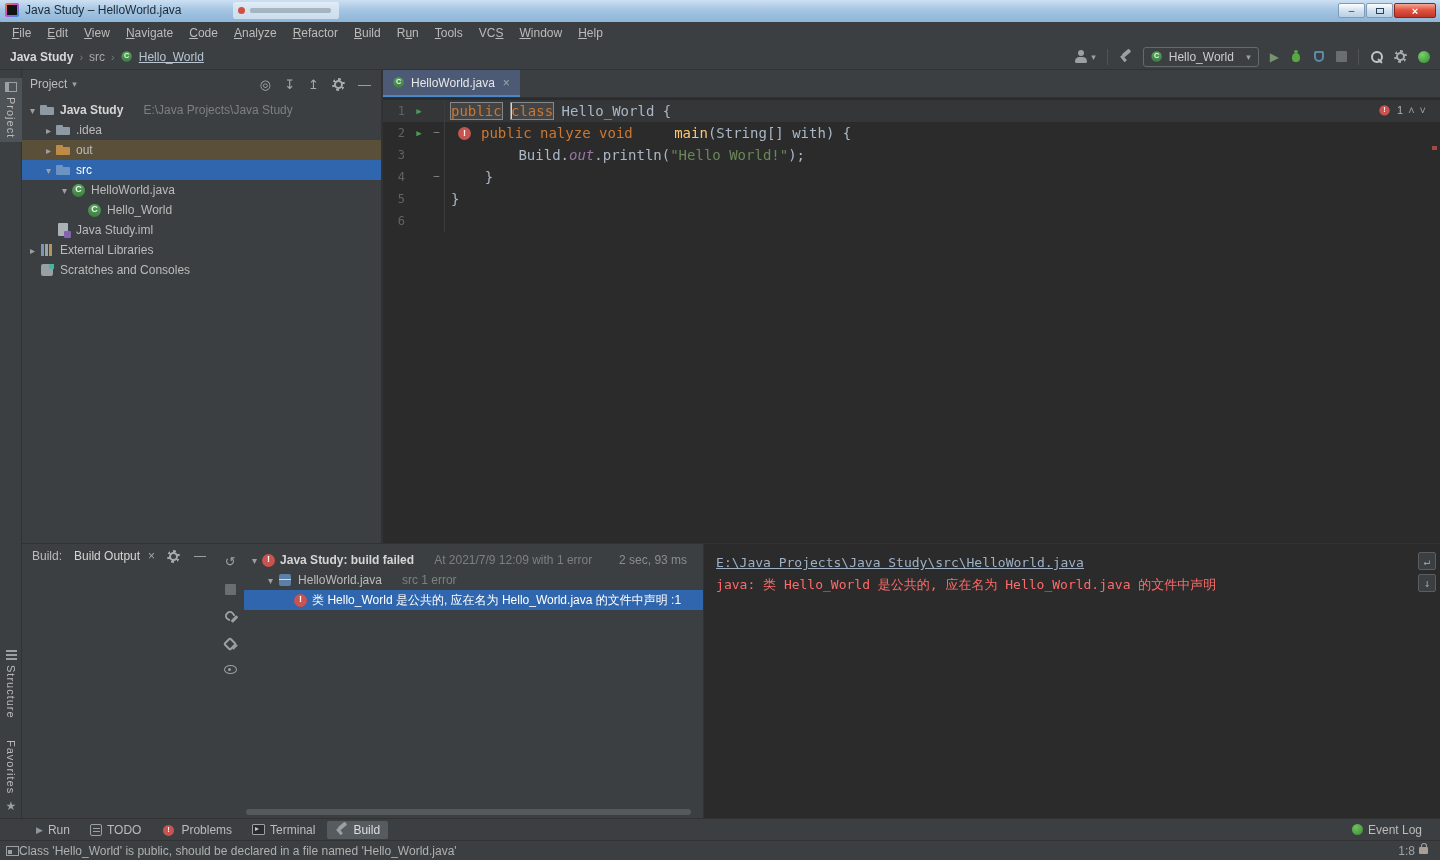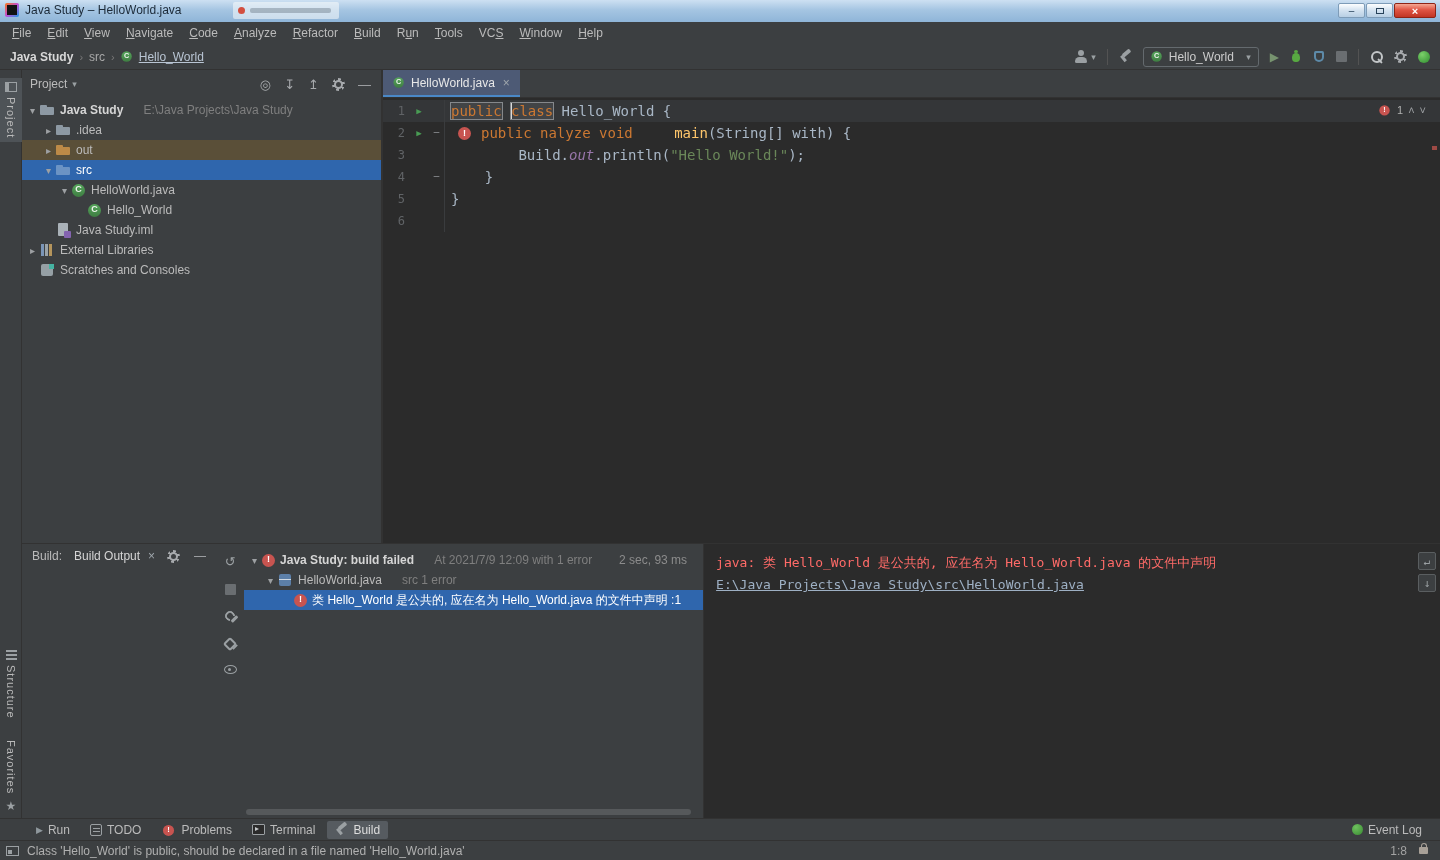--- a/index.html
+++ b/index.html
@@ -173,21 +173,21 @@
   .console-btns { position:absolute; top:8px; right:4px; display:flex; flex-direction:column; gap:4px; }
   .cbtn { width:18px; height:18px; border:1px solid #5a5e60; background:#3c3f41; color:#9aa0a3; font-size:11px; display:flex; align-items:center; justify-content:center; border-radius:2px; }
 
   
   .tooltabs { height:22px; flex:none; background:#3c3f41; border-top:1px solid #323232; display:flex; align-items:center; padding:0 10px 0 28px; }
   .tt-left { display:flex; align-items:center; gap:4px; }
   .tt-right { margin-left:auto; display:flex; align-items:flex-start; gap:4px; }
   .ttab { display:flex; align-items:center; gap:5px; padding:2px 8px; border-radius:2px; color:#bbbbbb; }
   .ttab.active { background:#565b60; color:#dddddd; }
   .icon-play-sm { color:#8f989d; font-size:9px; }
-  .statusbar { height:20px; flex:none; background:#3c3f41; border-top:1px solid #323232; display:flex; align-items:center; padding:0 12px 0 6px; gap:8px; }
+  .statusbar { height:20px; flex:none; background:#3c3f41; border-top:1px solid #323232; display:flex; align-items:center; padding:0 12px 0 6px; }
   .status-msg { flex:1; color:#b0b0b0; white-space:nowrap; overflow:hidden; text-overflow:ellipsis; }
   .status-caret { color:#a3a3a3; }
 </style>
 </head>
 <body>
 
 <div class="app">
 
   <div class="titlebar">
     <span class="app-icon"></span>
@@ -442,22 +442,22 @@
                 <span class="lbl">HelloWorld.java</span>
                 <span class="sfx">src 1 error</span>
               </div>
               <div class="tree-row row-sel" style="padding-left: 36px;">
                 <span class="chev"></span>
                 <span class="ico ico-error"></span>
                 <span class="lbl">类 Hello_World 是公共的, 应在名为 Hello_World.java 的文件中声明 :1</span>
               </div>
             </div>
           <div class="console">
+            <div class="console-line"><span class="console-link">E:\Java Projects\Java Study\src\HelloWorld.java</span></div>
             <div class="console-line console-err">java: 类 Hello_World 是公共的, 应在名为 Hello_World.java 的文件中声明</div>
-            <div class="console-line"><span class="console-link">E:\Java Projects\Java Study\src\HelloWorld.java</span></div>
             <div class="console-btns">
               <span class="cbtn">↵</span>
               <span class="cbtn">↓</span>
             </div>
           </div>
         </div>
       </div>
     </div>
   </div>
 

